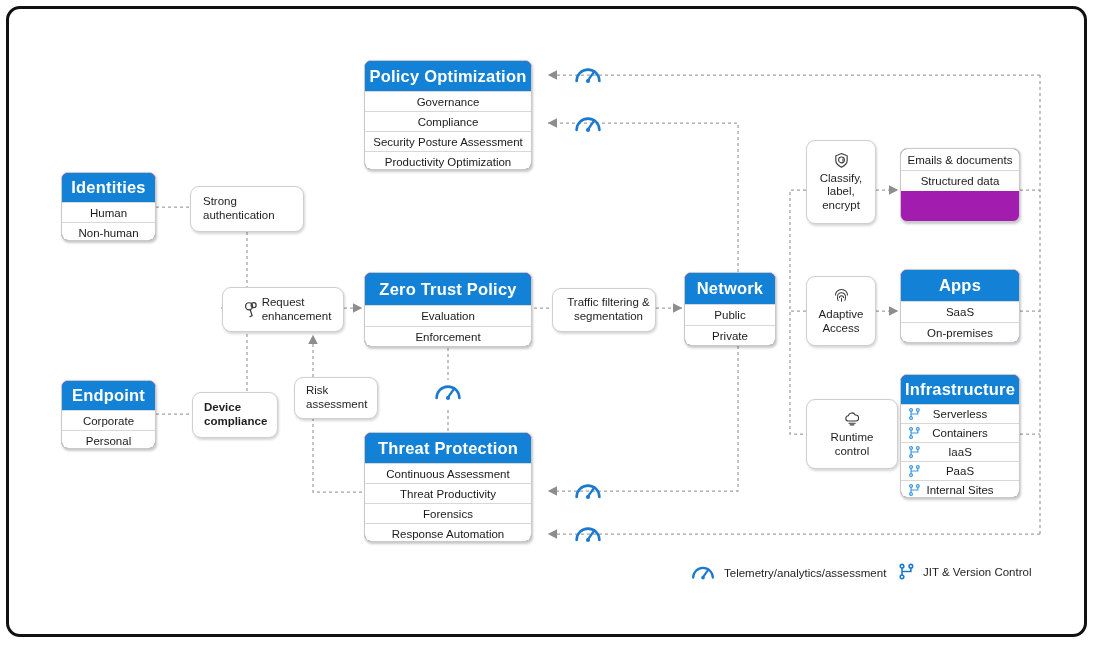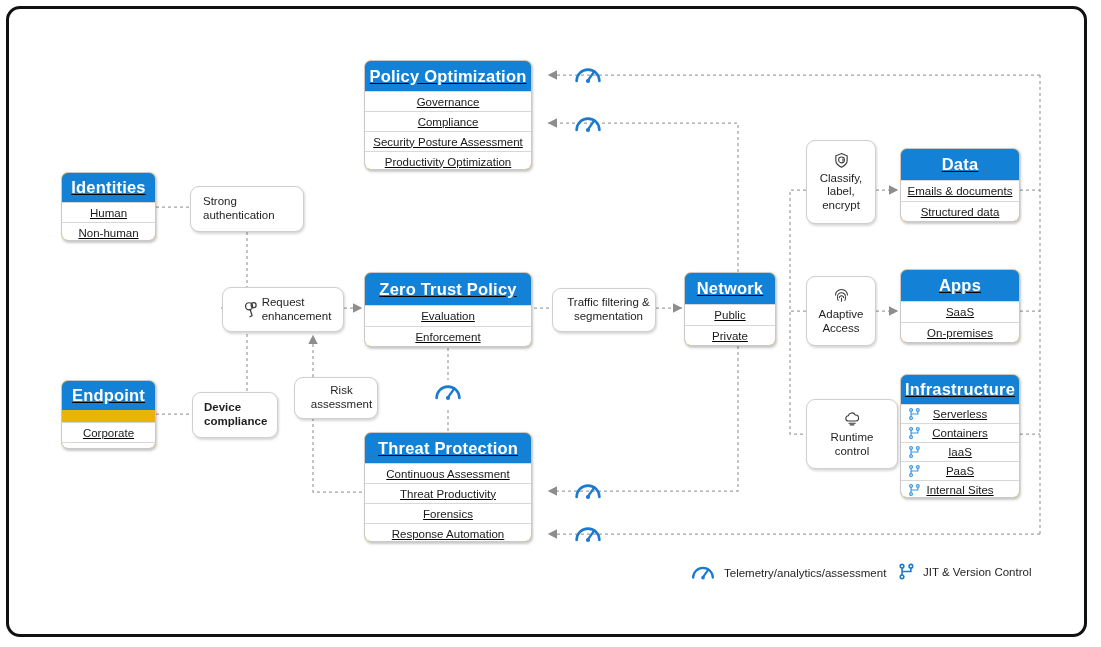--- a/index.html
+++ b/index.html
@@ -6,22 +6,22 @@
   body{width:1101px;height:647px;font-family:"Liberation Sans",sans-serif;overflow:hidden;}
 
   #frame{position:absolute;left:6px;top:6px;width:1081px;height:631px;
          border:3px solid #111111;border-radius:14px;background:#ffffff;box-sizing:border-box;}
 
   #canvas{position:absolute;left:0;top:0;width:1101px;height:647px;}
 
   svg#wires{position:absolute;left:0;top:0;width:1101px;height:647px;pointer-events:none;}
 
   
-  .card{position:absolute;background:#eab308;border:1px solid #c9c9c9;border-radius:7px;
-        box-shadow:1px 1.5px 2.5px rgba(0,0,0,.22);overflow:hidden;box-sizing:border-box;text-decoration:underline;}
+  .card{position:absolute;background:#a21caf;border:1px solid #c9c9c9;border-radius:7px;
+        box-shadow:1px 1.5px 2.5px rgba(0,0,0,.22);overflow:hidden;box-sizing:border-box;}
   .card .hdr{background:#1281d6;color:#ffffff;text-align:center;font-weight:bold;
              letter-spacing:.2px;box-sizing:border-box;}
   .card .row{color:#1a1a1a;text-align:center;border-top:1px solid #d8d8d8;
              background:#ffffff;box-sizing:border-box;position:relative;
              display:flex;align-items:center;justify-content:center;}
   .card .row:first-of-type{border-top:none;}
 
   
   .note{position:absolute;background:#ffffff;border:1px solid #cfcfcf;border-radius:9px;
         box-shadow:1px 1.5px 2.5px rgba(0,0,0,.16);color:#1f1f1f;box-sizing:border-box;
@@ -133,21 +133,21 @@
   </div>
 
   <div class="card" style="left:61px;top:172px;width:95px;height:69px">
     <div class="hdr ttl" style="height:29px;line-height:29px;">Identities</div>
     <div class="row sub" style="height:20px;">Human</div>
     <div class="row sub" style="height:20px;">Non-human</div>
   </div>
 
   <div class="card" style="left:61px;top:380px;width:95px;height:69px">
     <div class="hdr ttl" style="height:29px;line-height:29px;">Endpoint</div>
-    <div class="row sub" style="height:20px;margin-top:12px;">Corporate</div>
+    <div class="row sub" style="height:20px;">Corporate</div>
     <div class="row sub" style="height:20px;">Personal</div>
   </div>
 
   <div class="card" style="left:364px;top:272px;width:168px;height:75px">
     <div class="hdr ttl" style="height:32px;line-height:32px;">Zero Trust Policy</div>
     <div class="row sub" style="height:21px;">Evaluation</div>
     <div class="row sub" style="height:21px;">Enforcement</div>
   </div>
 
   <div class="card" style="left:364px;top:432px;width:168px;height:110px">
@@ -158,21 +158,20 @@
     <div class="row sub" style="height:20px;text-align:center;">Response Automation</div>
   </div>
 
   <div class="card" style="left:684px;top:272px;width:92px;height:74px">
     <div class="hdr ttl" style="height:31px;line-height:31px;">Network</div>
     <div class="row sub" style="height:21px;">Public</div>
     <div class="row sub" style="height:21px;">Private</div>
   </div>
 
   <div class="card" style="left:900px;top:148px;width:120px;height:74px">
-    <div class="hdr ttl" style="height:31px;line-height:31px;">Data</div>
     <div class="row sub" style="height:21px;">Emails &amp; documents</div>
     <div class="row sub" style="height:21px;">Structured data</div>
   </div>
 
   <div class="card" style="left:900px;top:269px;width:120px;height:74px">
     <div class="hdr ttl" style="height:31px;line-height:31px;">Apps</div>
     <div class="row sub" style="height:21px;">SaaS</div>
     <div class="row sub" style="height:21px;">On-premises</div>
   </div>
 
@@ -250,21 +249,21 @@
       <circle cx="11.2" cy="5.4" r="2.6" fill="none" stroke="#3a3a3a" stroke-width="1.3"></circle>
       <path d="M7.4,9.8 L9.6,16.6 M9.6,16.6 L7.2,17.6" fill="none" stroke="#3a3a3a" stroke-width="1.3" stroke-linecap="round"></path>
     </svg>
     <div class="txt sub" style="text-align:left;">
       <div>Request</div>
       <div>enhancement</div>
     </div>
   </div>
 
   <div class="note" style="left:294px;top:377px;width:84px;height:42px;">
-    <div class="txt sub" style="text-align:center;padding-left:11px;width:100%;">
+    <div class="txt sub" style="text-align:left;padding-left:11px;width:100%;">
       <div>Risk</div>
       <div>assessment</div>
     </div>
   </div>
 
   <div class="note" style="left:552px;top:288px;width:104px;height:44px;">
     <div class="txt sub" style="text-align:center;padding-left:9px;width:100%;">
       <div>Traffic filtering &amp;</div>
       <div>segmentation</div>
     </div>

